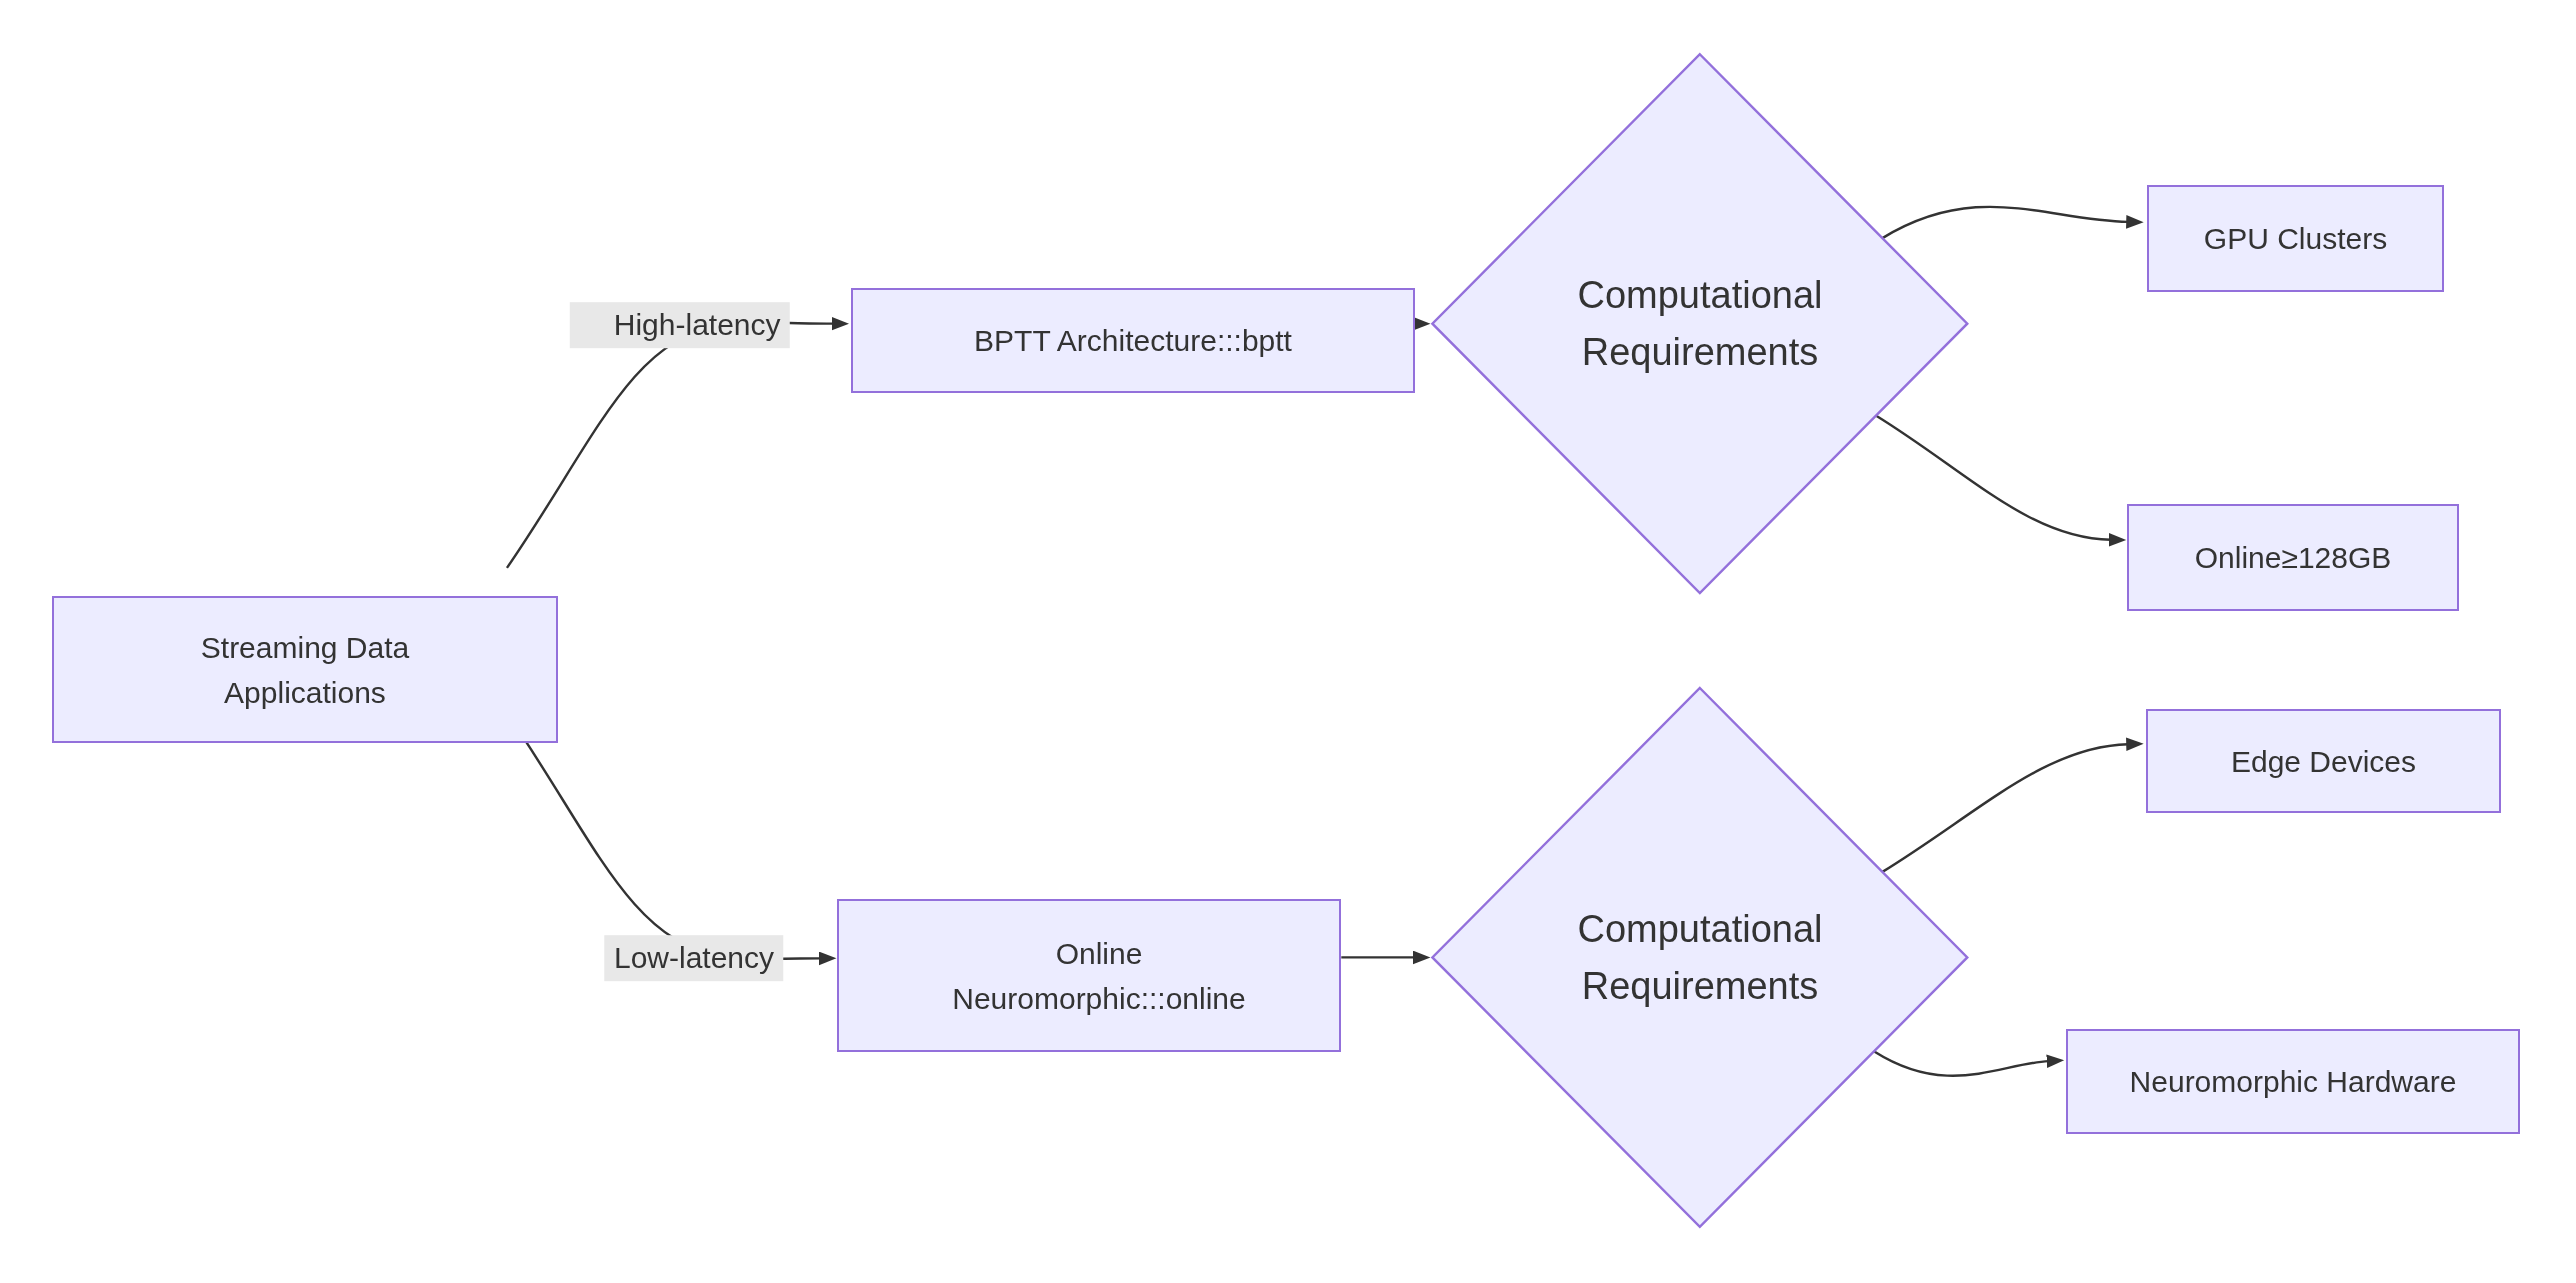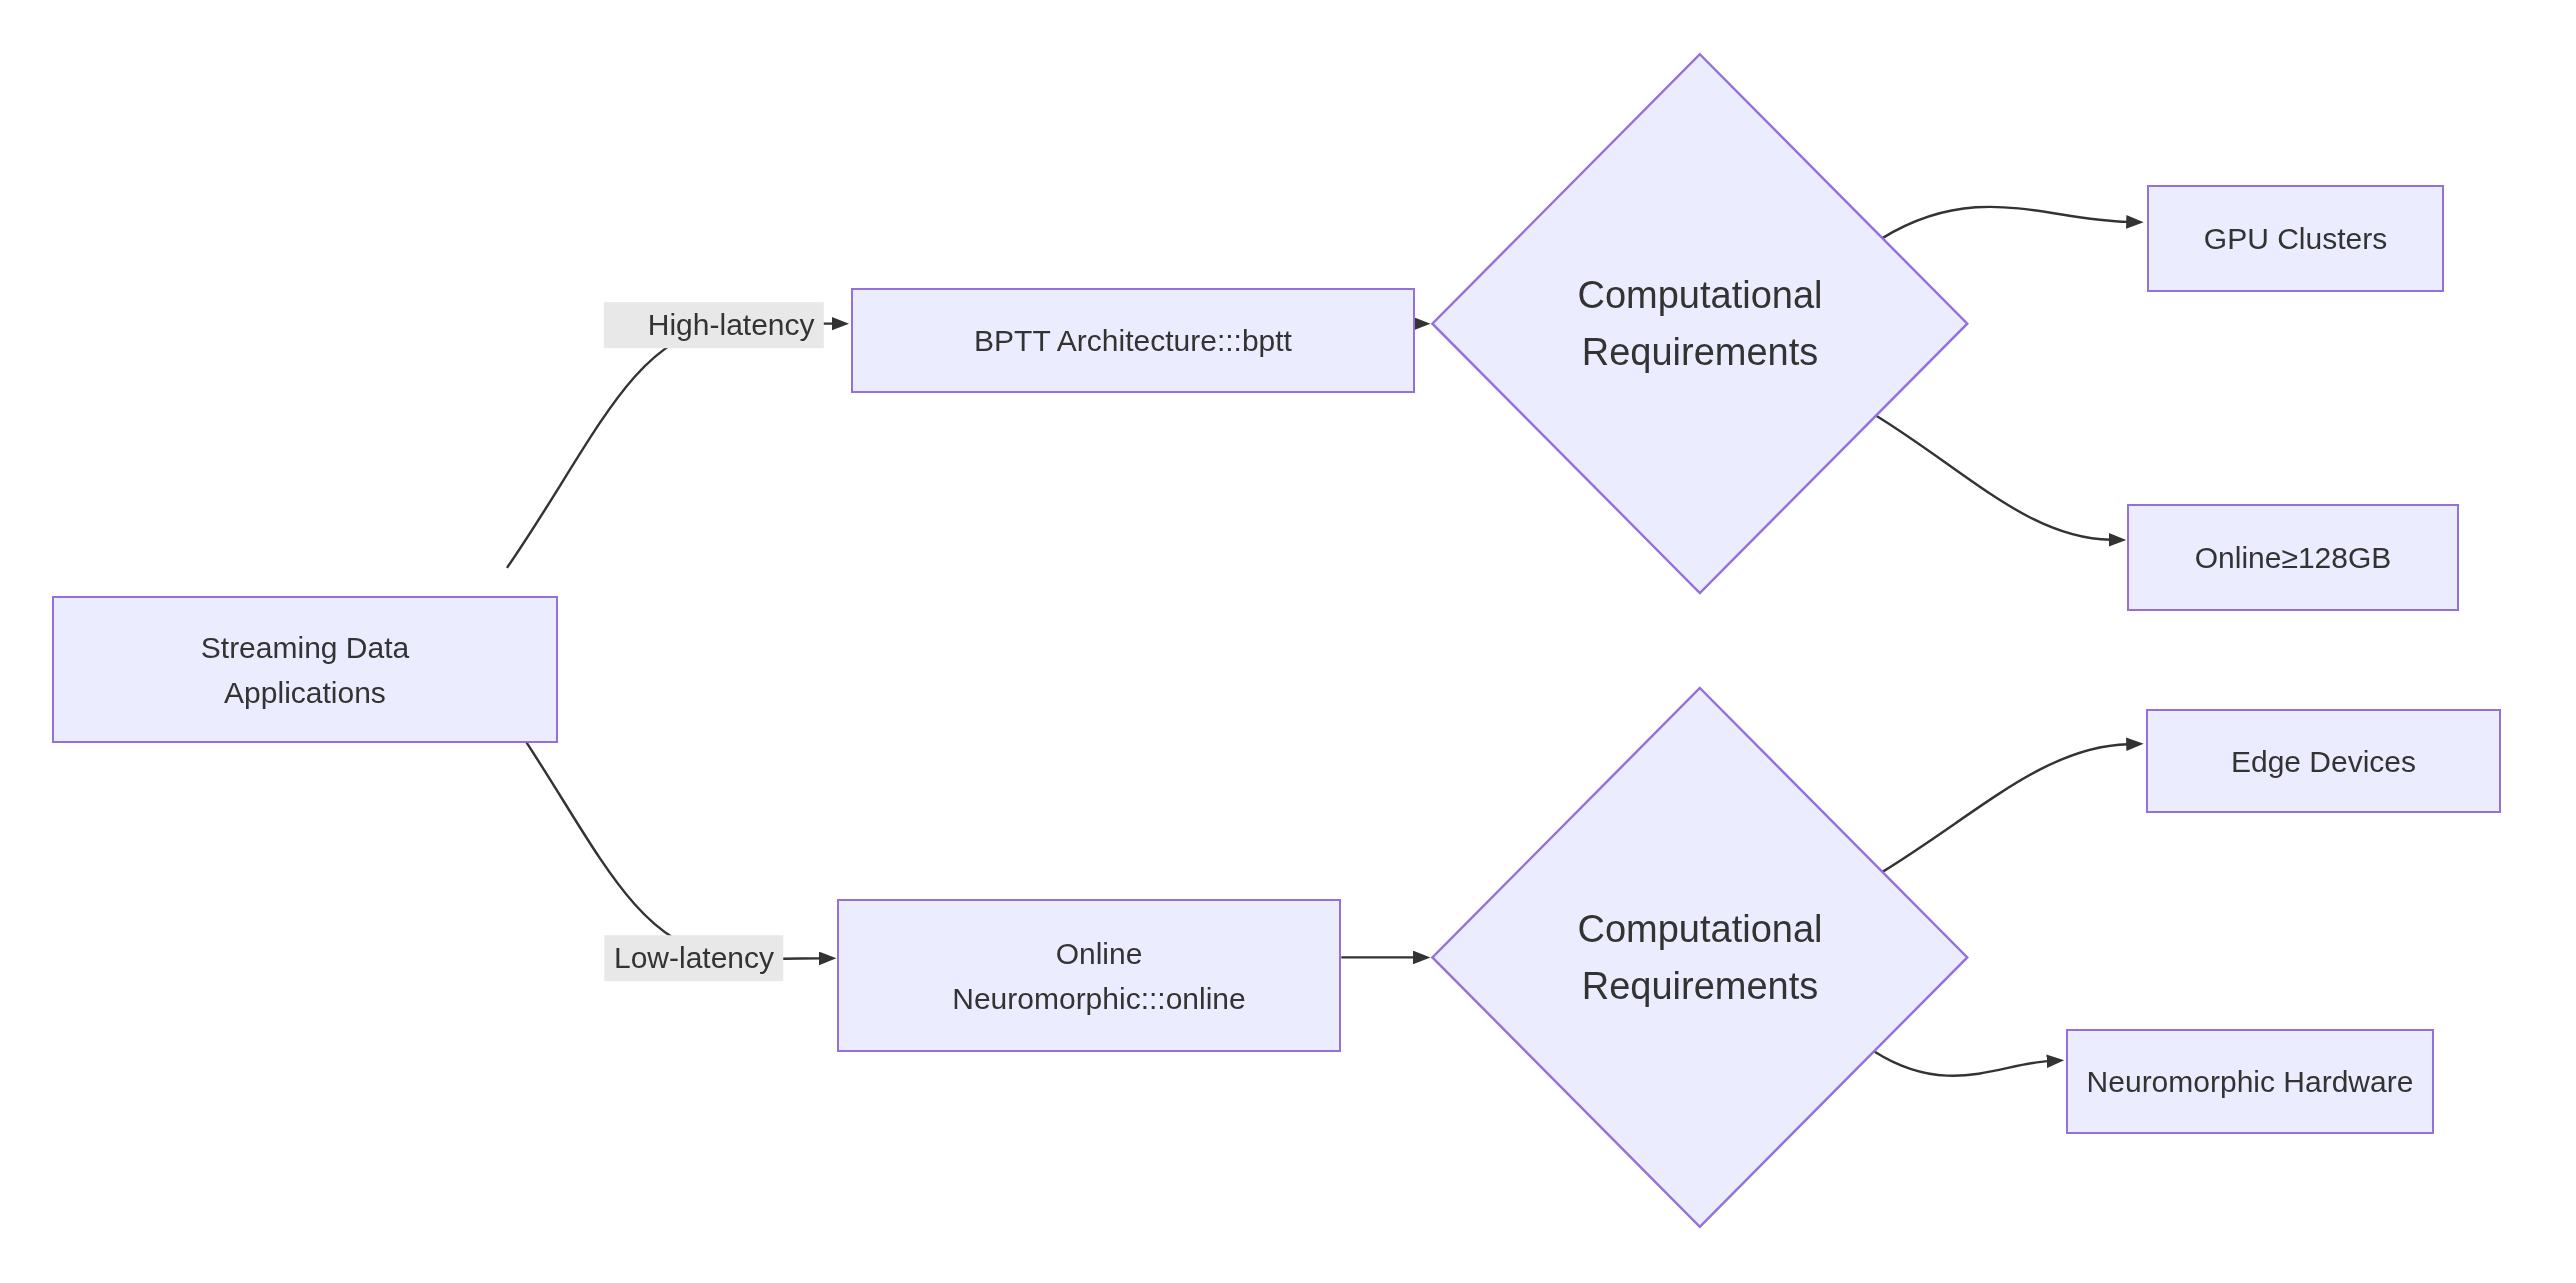--- a/index.html
+++ b/index.html
@@ -31,24 +31,24 @@
     background:var(--edge-label-bg);color:var(--edge-label-text);
     font-size:30px;line-height:1.2;padding:4.8px 9.7px;white-space:nowrap;
   }
   
   #node-root{left:52px;top:579px;width:506px;height:147px;}
   #node-bptt{left:851px;top:271px;width:564px;height:105px;}
   #node-online{left:837px;top:882px;width:504px;height:153px;padding-left:20px;}
   #node-gpu{left:2147px;top:168px;width:297px;height:107px;}
   #node-memory{left:2127px;top:487px;width:332px;height:107px;}
   #node-edge-devices{left:2146px;top:692px;width:355px;height:104px;}
-  #node-neuro{left:2066px;top:1012px;width:368px;height:105px;}
+  #node-neuro{left:2066px;top:1012px;width:454px;height:105px;}
   #label-comp-top{left:1700px;top:324px;}
   #label-comp-bottom{left:1700px;top:958px;}
-  #edge-label-high{left:714px;top:325px;padding-left:44px;}
+  #edge-label-high{left:680px;top:325px;padding-left:44px;}
   #edge-label-low{left:694px;top:958px;}
 </style>
 </head>
 <body>
 
 <div class="canvas">
 
   <svg class="edges" viewBox="0 0 2658 1324" xmlns="http://www.w3.org/2000/svg">
     <defs>
       <marker id="arrowhead" markerUnits="userSpaceOnUse" markerWidth="20" markerHeight="16" refX="2" refY="7" orient="auto">

